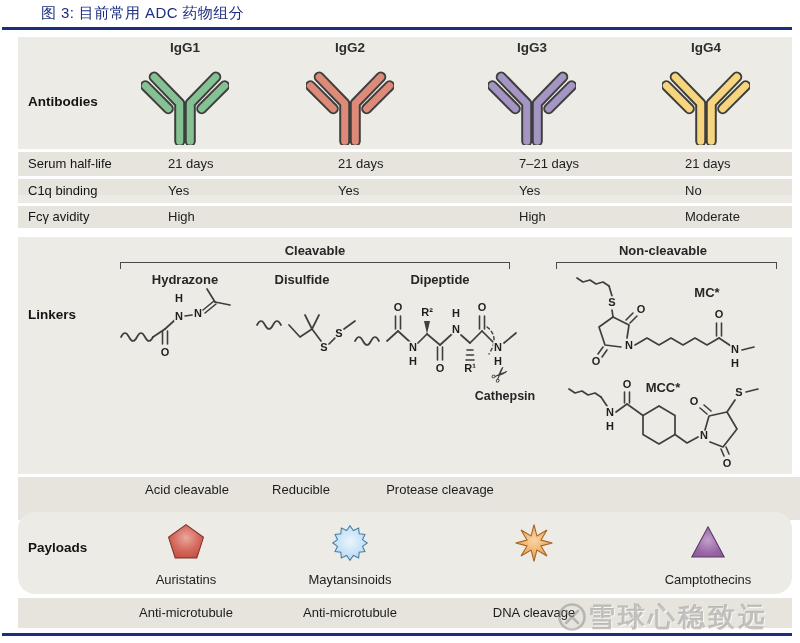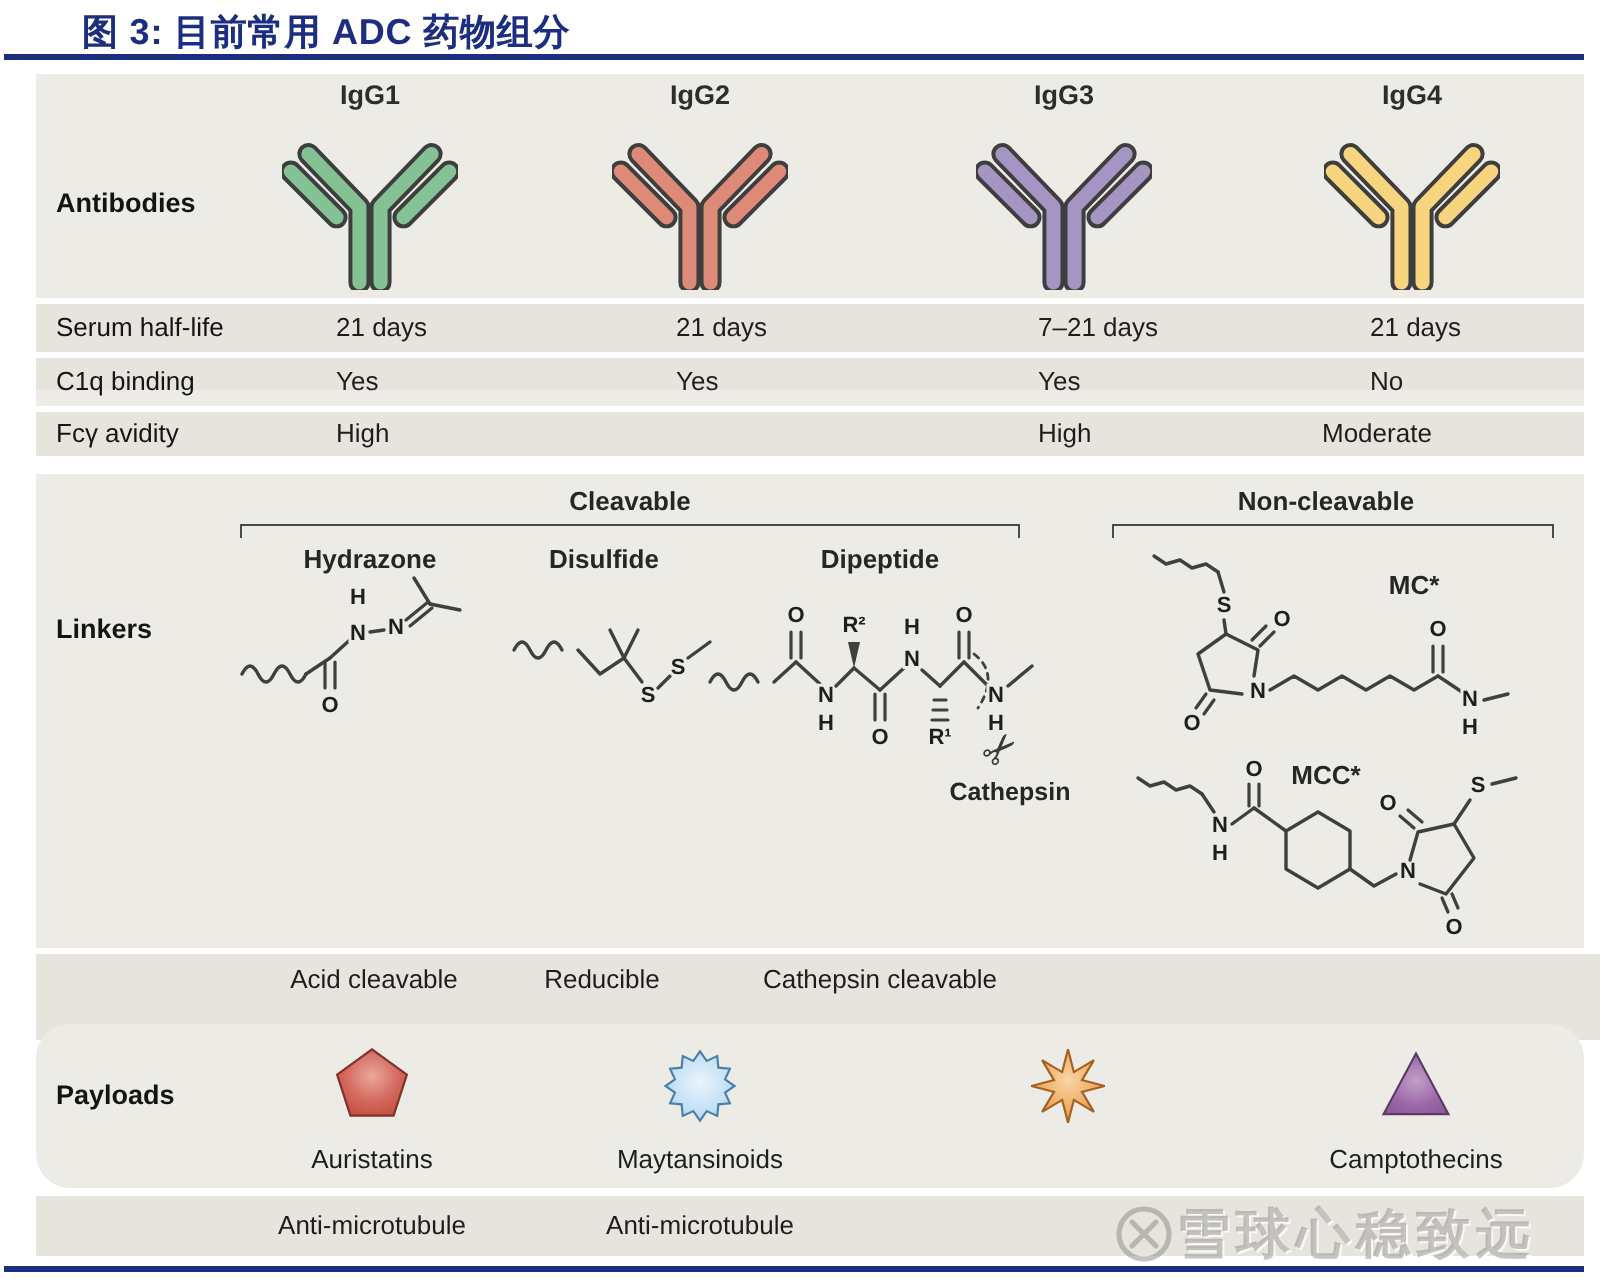--- a/index.html
+++ b/index.html
@@ -1,19 +1,19 @@
 <!DOCTYPE html>
 <html style="--accent: #1c2e7f;"><head>
 <meta charset="utf-8">
 <style>
   html,body{margin:0;padding:0;background:#fff;}
   .fig{position:relative;width:800px;height:643px;background:#fff;
        font-family:"Liberation Sans",sans-serif;overflow:hidden;}
   .abs{position:absolute;}
-  .title{left:6px;top:4px;font-size:18px;font-weight:bold;color:var(--accent,#1c2e7f);letter-spacing:.4px;padding-left:35px;}
+  .title{left:6px;top:4px;font-size:15px;font-weight:normal;color:var(--accent,#1c2e7f);letter-spacing:.4px;padding-left:35px;}
   .rule{background:var(--accent,#1c2e7f);}
   .sec{background:#ecebe5;}
   .band{background:#e6e4dd;}
   .sep{background:#ffffff;}
   .seclbl{font-size:13.5px;font-weight:bold;color:#141414;}
   .colhead{font-size:13.5px;font-weight:600;color:#2d2d2d;text-align:center;}
   .rowlbl{font-size:13px;font-weight:normal;color:#141414;}
   .val{font-size:13px;color:#1d1d1d;}
   .grouplbl{font-size:13px;font-weight:600;color:#262626;text-align:center;}
   .sublbl{font-size:13px;font-weight:600;color:#262626;text-align:center;}
@@ -118,21 +118,21 @@
       <span class="abs val" style="left:320px;line-height:24px;">Yes</span>
       <span class="abs val" style="left:501px;line-height:24px;">Yes</span>
       <span class="abs val" style="left:667px;line-height:24px;">No</span>
     </div>
     <div class="abs sep" style="left:0;top:166px;width:774px;height:3px;"></div>
     <div class="abs band" style="left:0;top:169px;width:774px;height:22px;">
       <span class="abs rowlbl" style="left:10px;line-height:22px;">Fcγ avidity</span>
       <span class="abs val" style="left:150px;line-height:22px;">High</span>
       <span class="abs val" style="left:320px;line-height:22px;margin-top:32px;">Low</span>
       <span class="abs val" style="left:501px;line-height:22px;">High</span>
-      <span class="abs val" style="left:643px;line-height:22px;">Moderate</span>
+      <span class="abs val" style="left:667px;line-height:22px;">Moderate</span>
     </div>
   </div>
 
   <div class="abs sec" style="left:18px;top:237px;width:774px;height:237px;">
     <div class="abs seclbl" style="left:10px;top:70px;">Linkers</div>
 
     <div class="abs grouplbl" style="left:197px;top:6px;width:200px;">Cleavable</div>
     <div class="abs bracket" style="left:102px;top:25px;width:388px;"></div>
     <div class="abs grouplbl" style="left:545px;top:6px;width:200px;">Non-cleavable</div>
     <div class="abs bracket" style="left:538px;top:25px;width:219px;"></div>
@@ -255,21 +255,21 @@
       <path class="bond" d="M183,15 L195,12"></path>
       <path class="dbond" d="M158,72 L161,79"></path>
         <path class="dbond" d="M163,70 L166,77"></path>
       <text class="atom" x="164" y="90">O</text>
     </svg>
   </div>
 
   <div class="abs band" style="left:18px;top:477px;width:774px;height:43px;padding-left:19px;">
     <span class="abs mech" style="left:89px;width:160px;line-height:25px;">Acid cleavable</span>
     <span class="abs mech" style="left:203px;width:160px;line-height:25px;">Reducible</span>
-    <span class="abs mech" style="left:342px;width:160px;line-height:25px;">Cathepsin cleavable</span>
+    <span class="abs mech" style="left:342px;width:160px;line-height:25px;">Protease cleavage</span>
   </div>
 
   <div class="abs sec" style="left:18px;top:512px;width:774px;height:82px;border-radius:17px;">
     <div class="abs seclbl" style="left:10px;top:28px;">Payloads</div>
 
     <svg class="abs" style="left:139px;top:4px;" width="58" height="54" viewBox="0 0 100 100">
       <defs>
           <radialGradient id="g-red" cx="50%" cy="40%" r="70%">
         <stop offset="0%" stop-color="#eba89c"></stop>
             <stop offset="55%" stop-color="#d4685c"></stop>
@@ -310,20 +310,21 @@
     </svg>
 
     <div class="abs pname" style="left:98px;top:60px;width:140px;">Auristatins</div>
     <div class="abs pname" style="left:262px;top:60px;width:140px;">Maytansinoids</div>
     <div class="abs pname" style="left:620px;top:60px;width:140px;">Camptothecins</div>
   </div>
 
   <div class="abs band" style="left:18px;top:598px;width:774px;height:30px;">
     <span class="abs mech" style="left:88px;width:160px;line-height:30px;">Anti-microtubule</span>
     <span class="abs mech" style="left:252px;width:160px;line-height:30px;">Anti-microtubule</span>
+    <span class="abs mech" style="left:436px;width:160px;line-height:30px;">DNA cleavage</span>
     <span class="abs mech" style="left:625px;width:130px;top:2px;font-size:16px;line-height:13px;margin-top:44px;">Topoisomerase 1 inhibition</span>
   </div>
 
   <div class="abs rule" style="left:2px;top:633px;width:790px;height:3px;"></div>
 
   <div class="abs wm" style="left:556px;top:599px;">
     <svg width="32" height="32" viewBox="0 0 32 32" style="flex:0 0 auto;">
       <circle cx="16" cy="16" r="12.5" fill="none" stroke="rgba(145,143,140,.55)" stroke-width="2.6"></circle>
       <path d="M10,10 Q16,16 22,22 M22,10 Q16,16 10,22" fill="none" stroke="rgba(145,143,140,.55)" stroke-width="2.6" stroke-linecap="round"></path>
     </svg>

